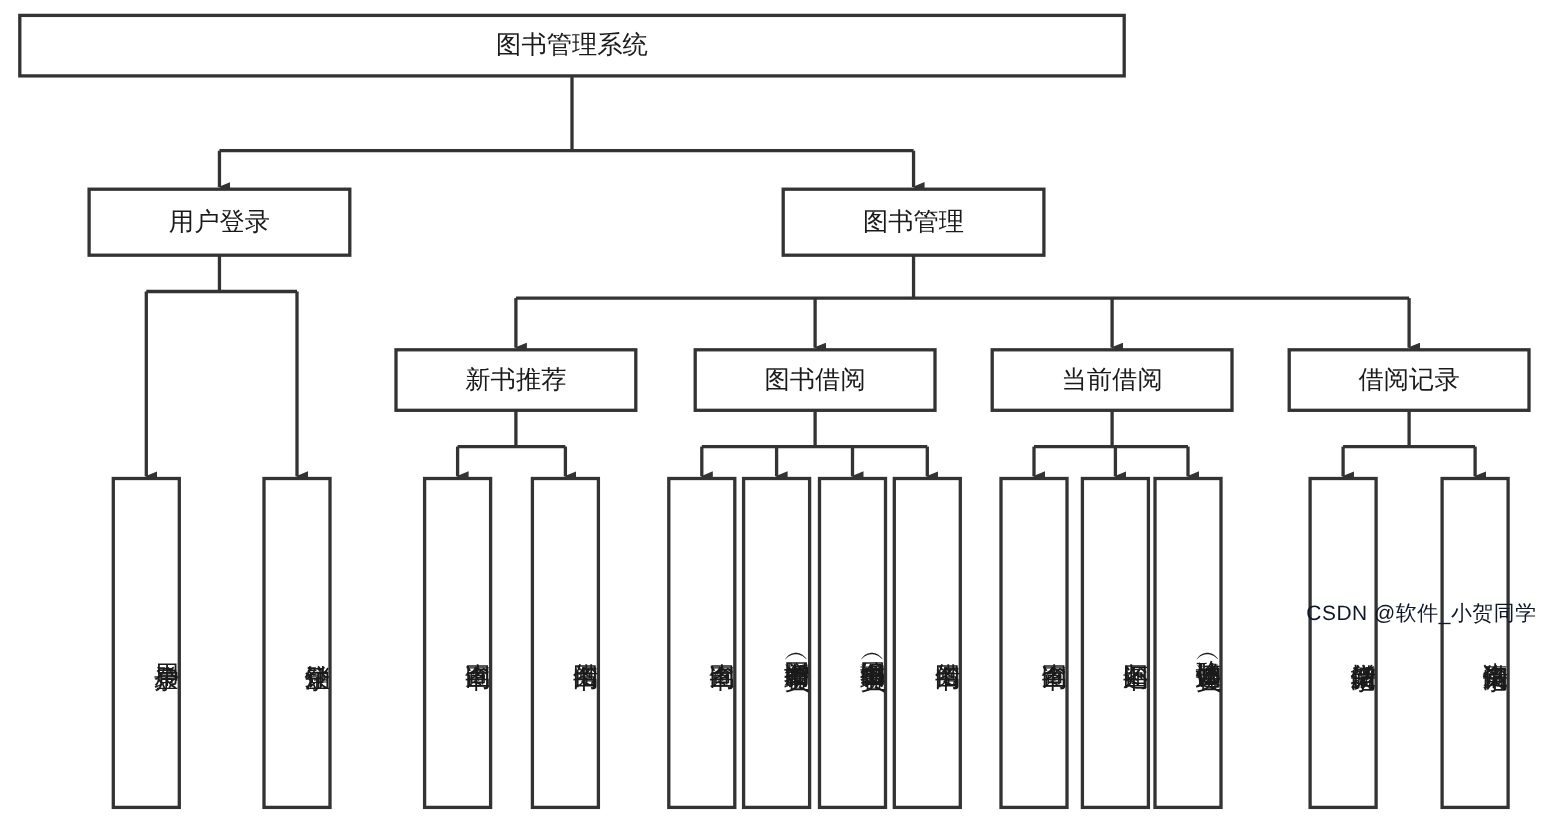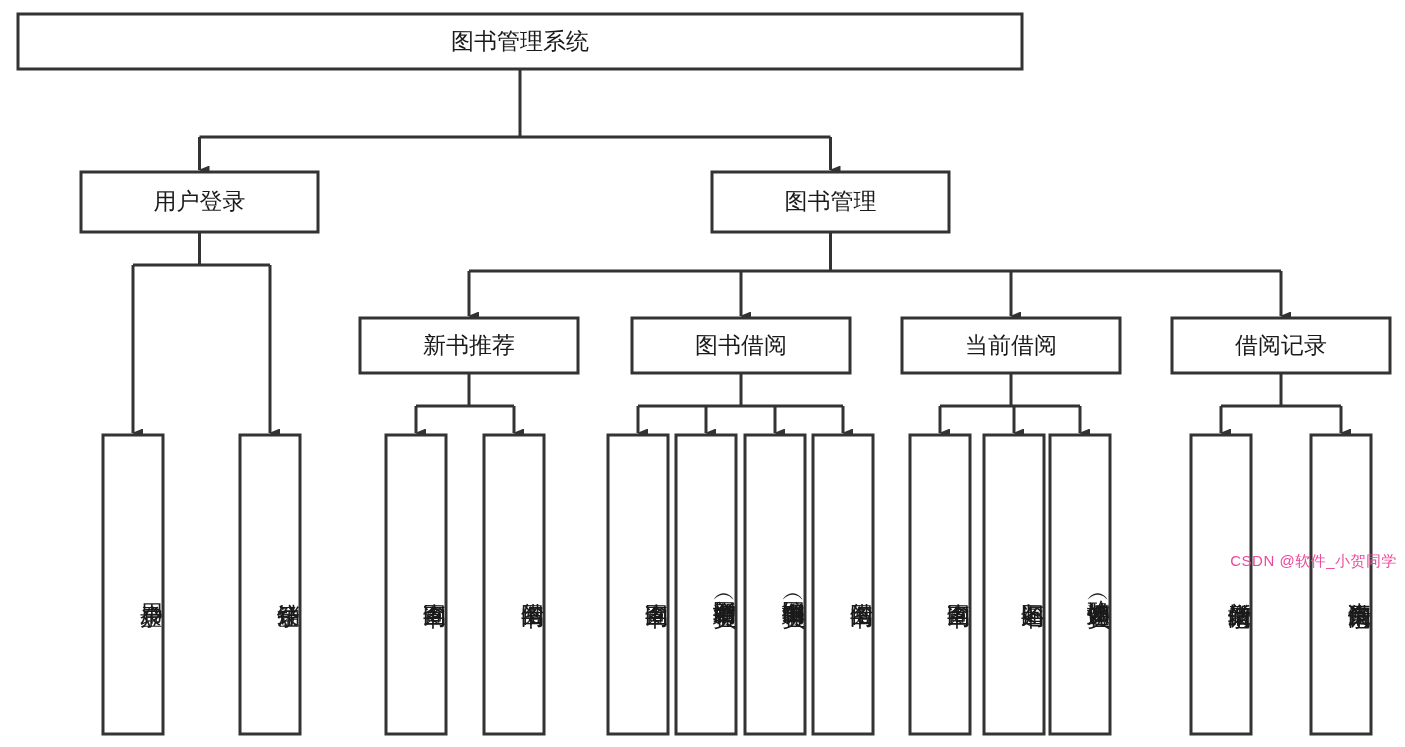--- a/index.html
+++ b/index.html
@@ -56,22 +56,22 @@
     line-height: 1.02;
     color: #1a1a1a;
     letter-spacing: 1px;
     white-space: nowrap;
     pointer-events: none;
   }
   .watermark {
     position: absolute;
     right: 8px;
     bottom: 6px;
-    font-size: 15px;
-    color: #ec4899;
+    font-size: 19px;
+    color: #0f172a;
     font-family: "Liberation Sans", "DejaVu Sans", sans-serif;
     letter-spacing: 0.5px;
     white-space: nowrap;
   }
 </style>
 </head>
 <body>
 
 <div id="diagram-root">
 

